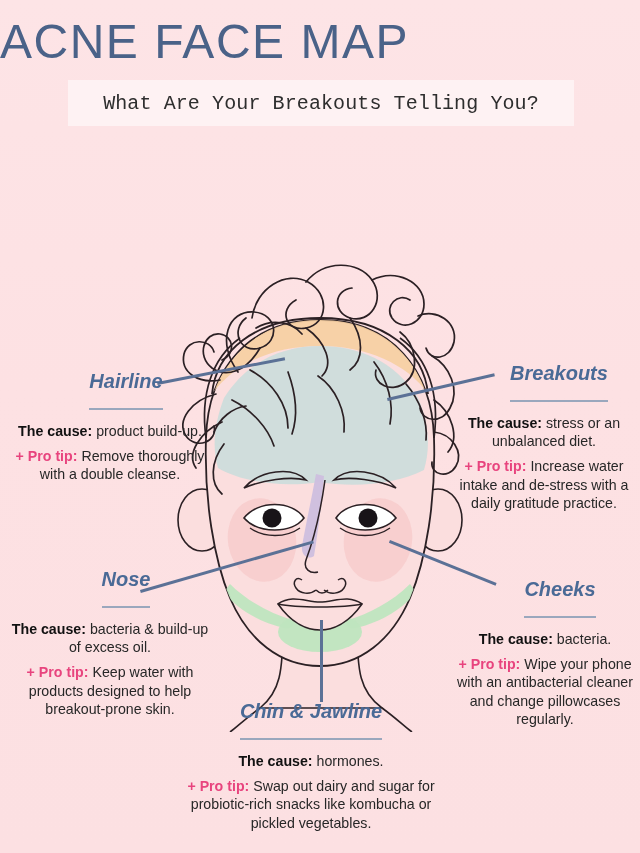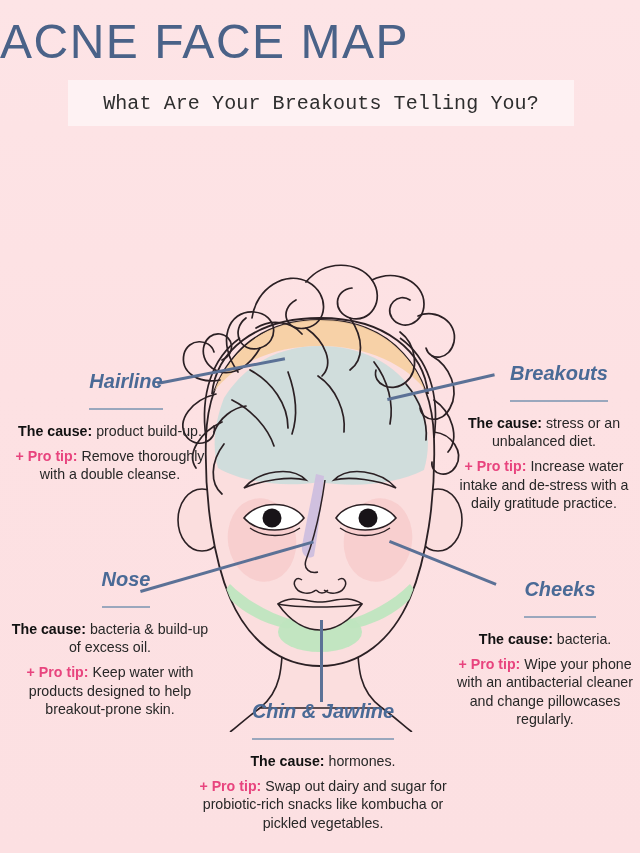--- a/index.html
+++ b/index.html
@@ -91,21 +91,21 @@
   .callout p.tip { margin-bottom: 0; }
   .lbl { font-weight: bold; color: #111; }
   .tiplbl { font-weight: bold; color: #e8447e; }
   .plus { font-weight: bold; color: #e8447e; }
 
   
   #cal-hairline { left: 8px;  top: 370px; width: 204px; }
   #cal-nose     { left: 4px;  top: 568px; width: 212px; }
   #cal-forehead { left: 452px; top: 362px; width: 184px; }
   #cal-cheeks   { left: 452px; top: 578px; width: 186px; }
-  #cal-chin     { left: 196px; top: 700px; width: 254px; }
+  #cal-chin     { left: 184px; top: 700px; width: 254px; }
 
   #cal-hairline h3, #cal-nose h3 { margin-left: 32px; }
   #cal-forehead h3, #cal-cheeks h3 { margin-left: 30px; }
 
   
   .leader {
     position: absolute;
     background: #5b7196;
     transform-origin: 0 0;
   }

